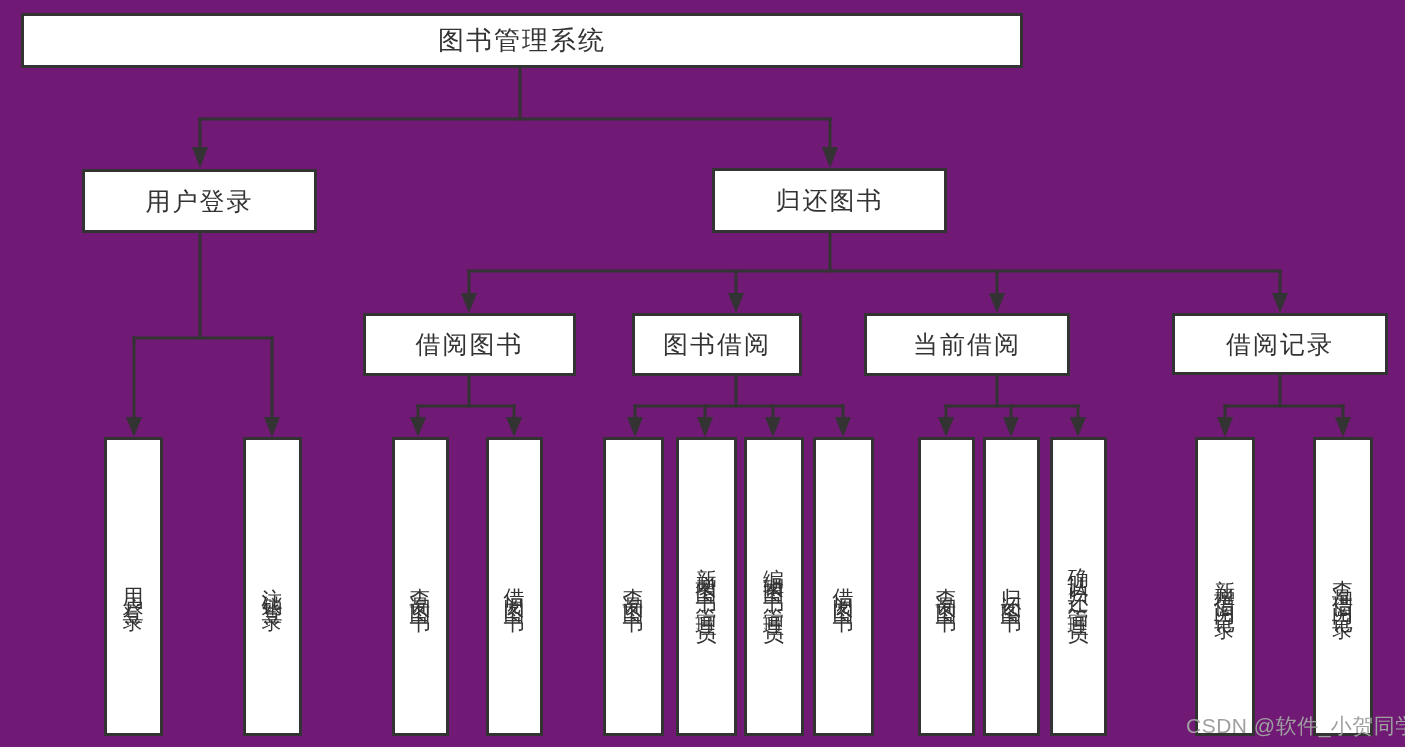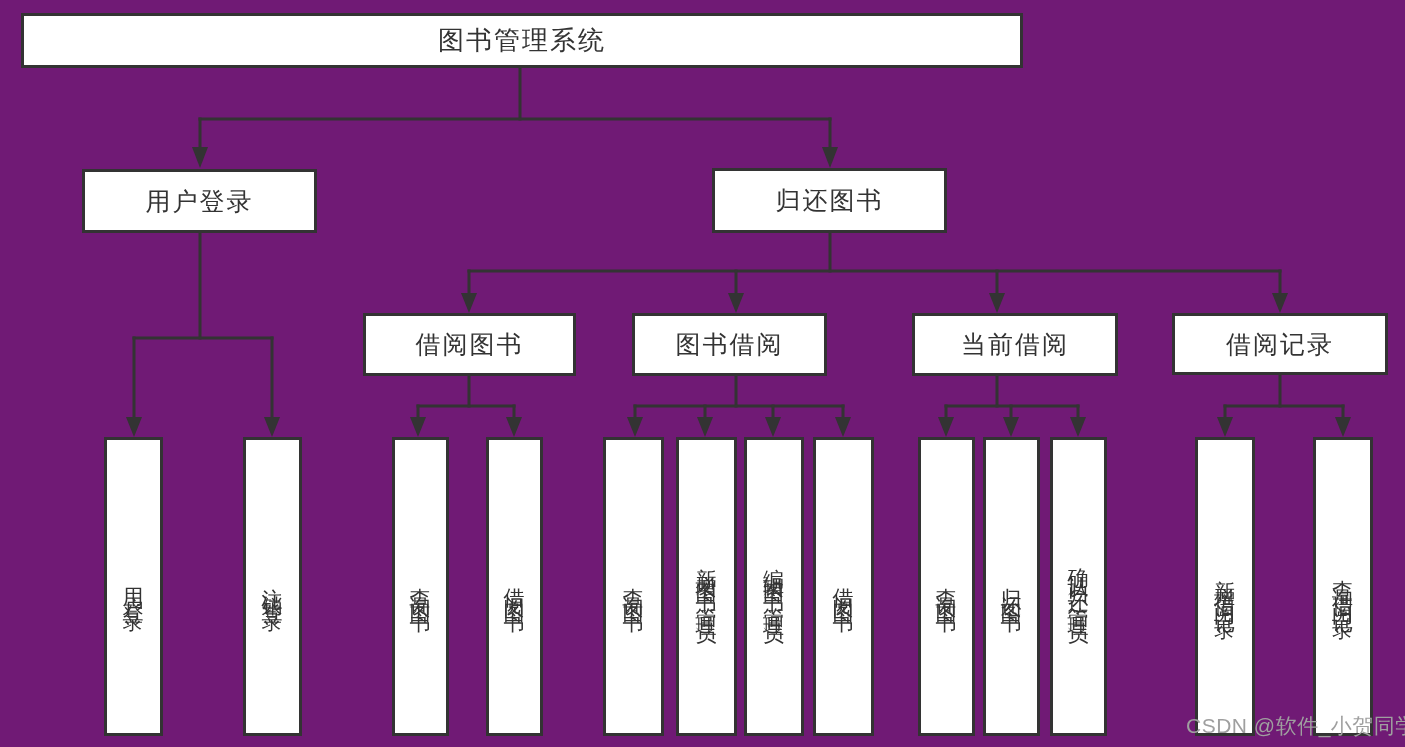--- a/index.html
+++ b/index.html
@@ -44,22 +44,22 @@
     letter-spacing: 8px;
     line-height: 1;
   }
 
   
   .b-root   { left: 21px;   top: 13px;  width: 1002px; height: 55px; }
   .b-login  { left: 82px;   top: 169px; width: 235px;  height: 64px; }
   .b-mgmt   { left: 712px;  top: 168px; width: 235px;  height: 65px; }
 
   .b-newrec { left: 363px;  top: 313px; width: 213px;  height: 63px; }
-  .b-borrow { left: 632px;  top: 313px; width: 195px;  height: 63px; }
-  .b-current{ left: 912px;  top: 313px; width: 206px;  height: 63px; }
+  .b-borrow { left: 632px;  top: 313px; width: 170px;  height: 63px; }
+  .b-current{ left: 864px;  top: 313px; width: 206px;  height: 63px; }
   .b-record { left: 1172px; top: 313px; width: 216px;  height: 62px; }
 
   .leaf { top: 437px; height: 299px; }
   .l1  { left: 104px;  width: 59px; }
   .l2  { left: 243px;  width: 59px; }
   .l3  { left: 392px;  width: 57px; }
   .l4  { left: 486px;  width: 57px; }
   .l5  { left: 603px;  width: 61px; }
   .l6  { left: 676px;  width: 61px; }
   .l7  { left: 744px;  width: 60px; }

